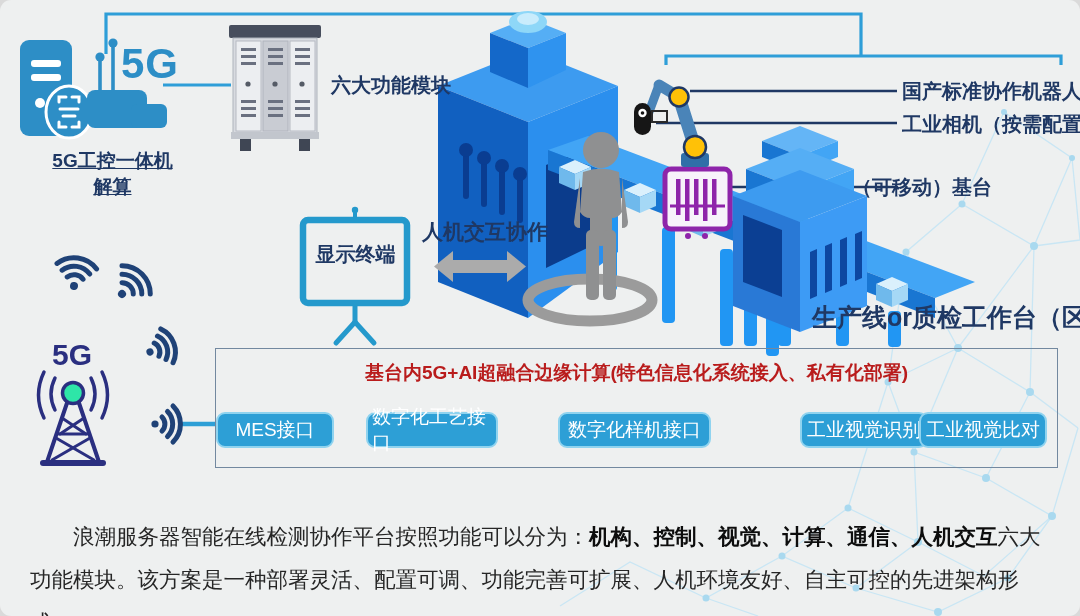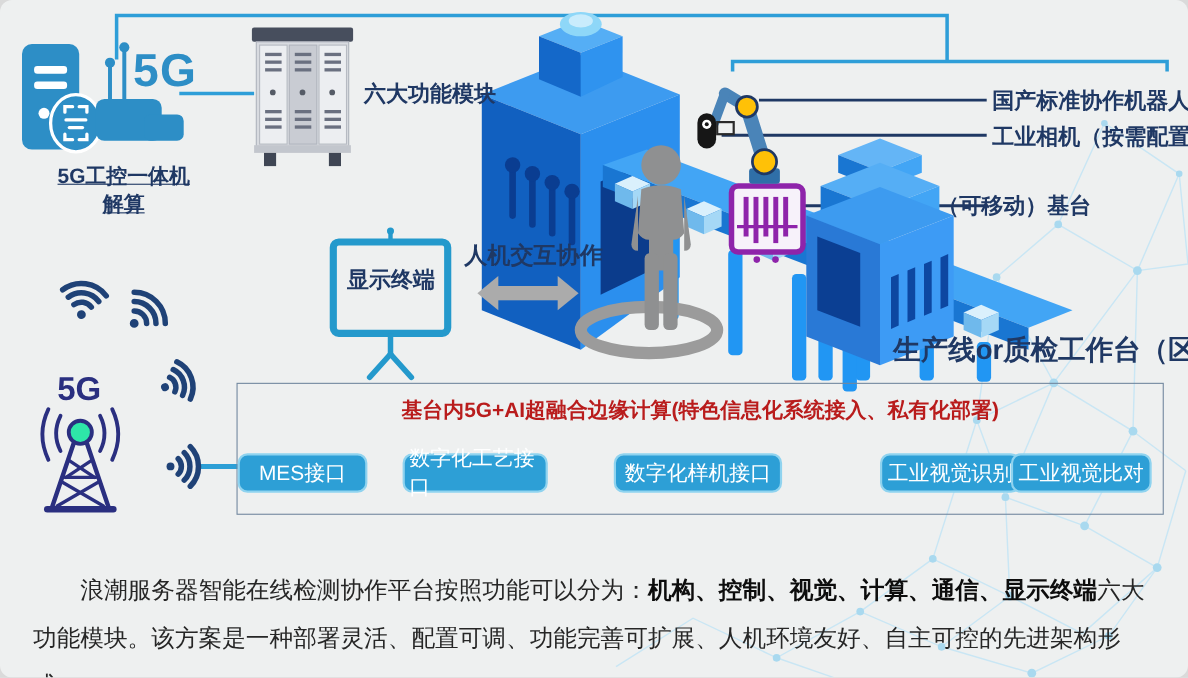--- a/index.html
+++ b/index.html
@@ -375,15 +375,15 @@
 
   <div class="edge-box">
     <div class="edge-title">基台内5G+AI超融合边缘计算(特色信息化系统接入、私有化部署)</div>
     <div class="iface-btn" style="left:0;width:118px;">MES接口</div>
     <div class="iface-btn" style="left:150px;width:132px;">数字化工艺接口</div>
     <div class="iface-btn" style="left:342px;width:153px;">数字化样机接口</div>
     <div class="iface-btn" style="left:540px;width:128px;margin-left:44px;">工业视觉识别</div>
     <div class="iface-btn" style="left:703px;width:128px;">工业视觉比对</div>
   </div>
 
-  <div class="paragraph"><span>浪潮服务器智能在线检测协作平台按照功能可以分为：</span><b>机构、控制、视觉、计算、通信、显示终端</b><span>六大功能模块。该方案是一种部署灵活、配置可调、功能完善可扩展、人机环境友好、自主可控的先进架构形式。</span></div>
+  <div class="paragraph"><span>浪潮服务器智能在线检测协作平台按照功能可以分为：</span><b>机构、控制、视觉、计算、通信、人机交互</b><span>六大功能模块。该方案是一种部署灵活、配置可调、功能完善可扩展、人机环境友好、自主可控的先进架构形式。</span></div>
 
 </div>
 
 </body></html>

